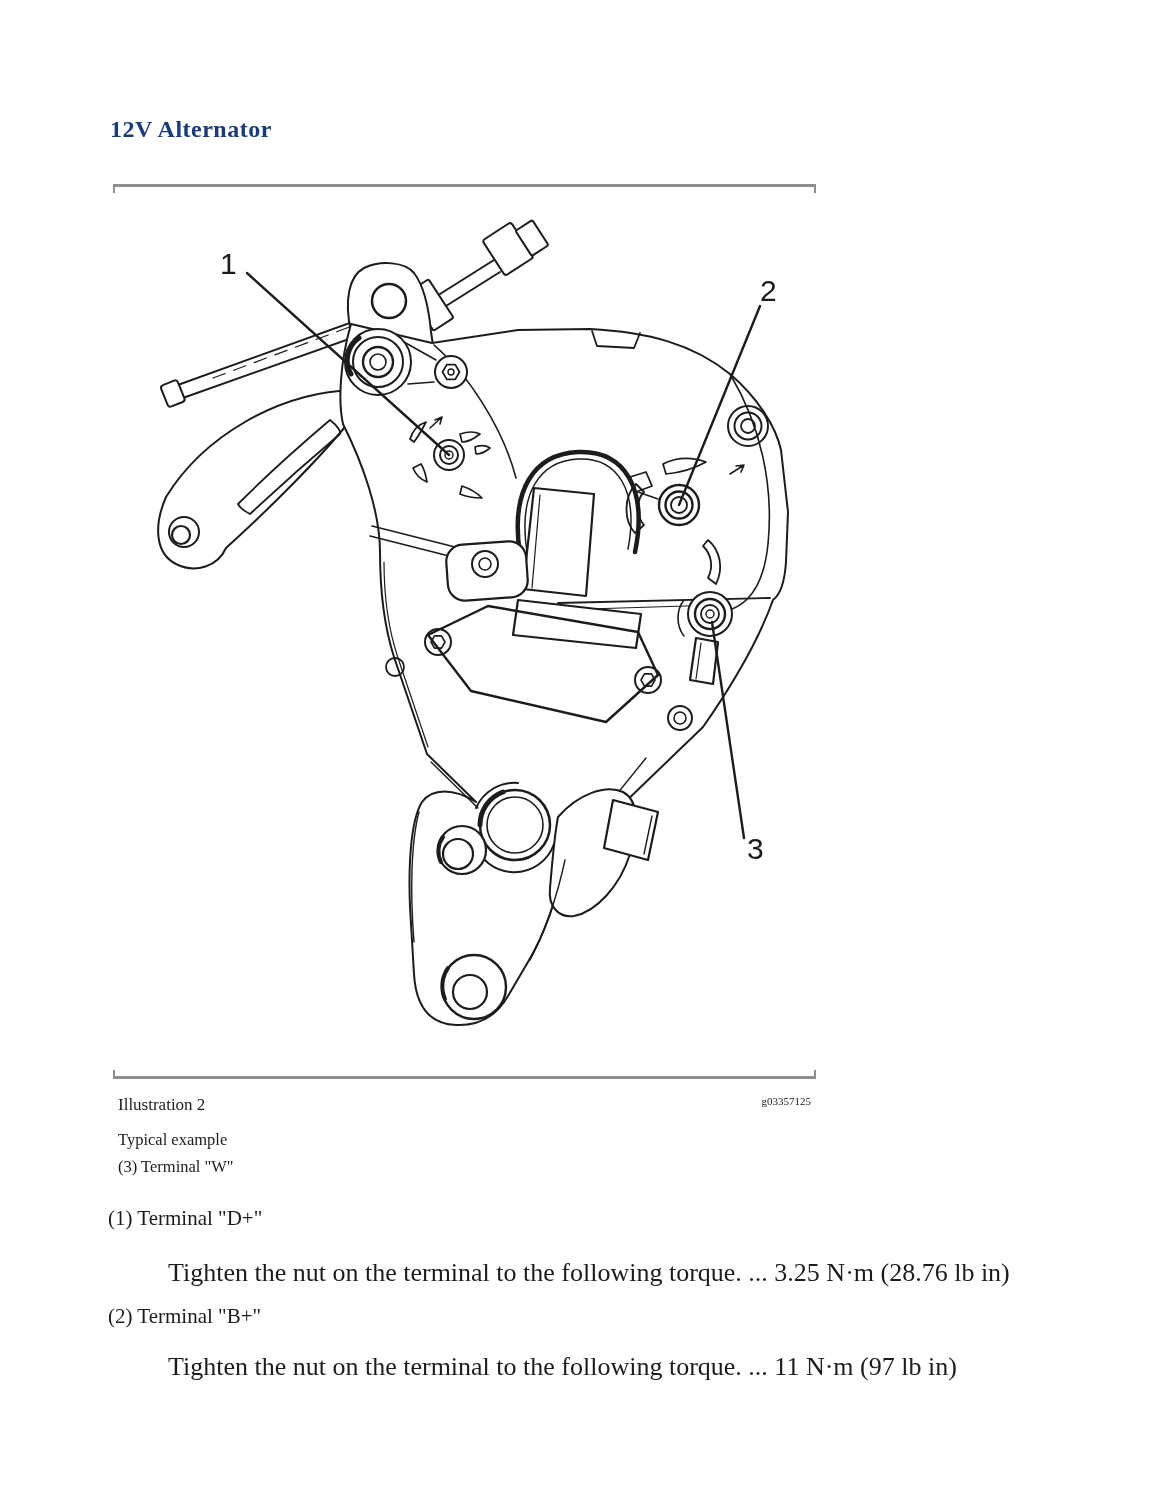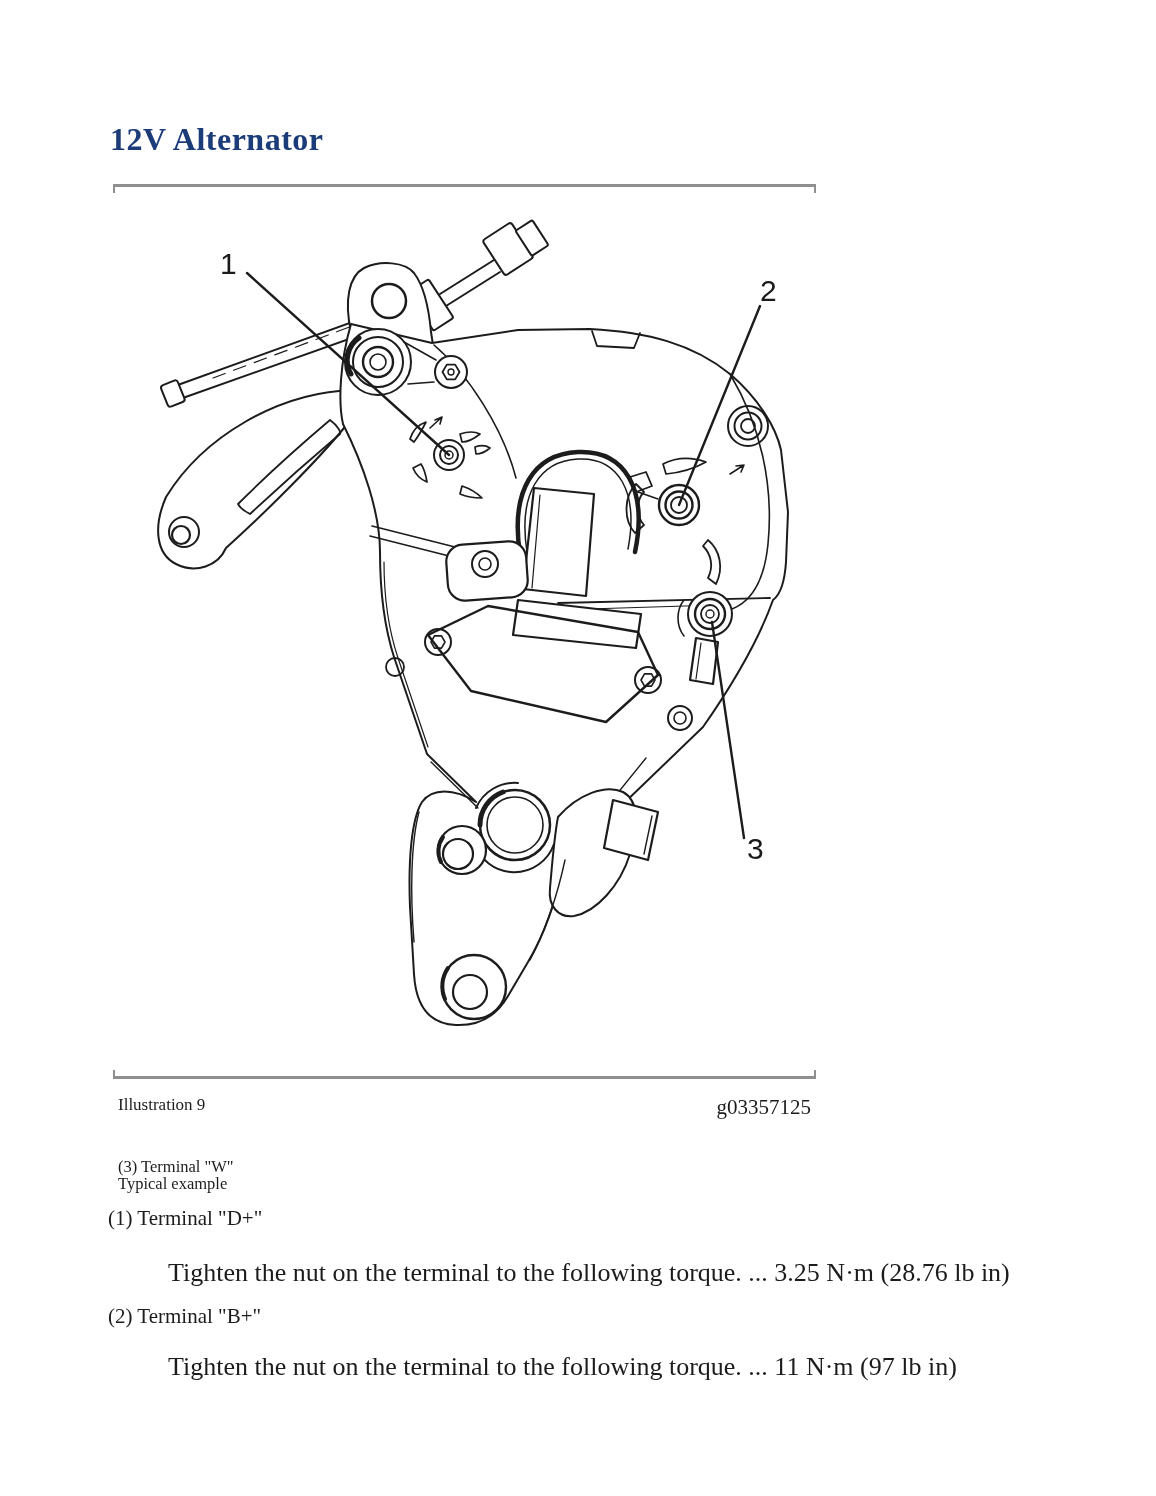--- a/index.html
+++ b/index.html
@@ -2,36 +2,36 @@
 <html><head>
 <meta charset="utf-8">
 <style>
   html,body{margin:0;padding:0;}
   body{
     width:1156px;height:1496px;position:relative;background:#ffffff;
     font-family:"Liberation Serif", serif;color:#1c1c1c;overflow:hidden;
   }
   .page-title{
     position:absolute;left:110px;top:100px;
-    font-size:32px;font-weight:bold;color:#1b3c78;letter-spacing:0.5px;
+    font-size:24px;font-weight:bold;color:#1b3c78;letter-spacing:0.5px;
   }
   .rule{
     position:absolute;left:113px;width:703px;height:3px;background:#8f8f8f;
   }
   .rule-top{top:184px;}
   .rule-bottom{top:1076px;}
   .rule .tick{position:absolute;width:2px;height:6px;background:#8f8f8f;}
   .rule-top .tick{top:3px;}
   .rule-bottom .tick{top:-6px;}
   .tick-l{left:0;}
   .tick-r{right:0;}
   .figure-wrap{position:absolute;left:118px;top:202px;width:700px;height:880px;}
   .cap-label{position:absolute;left:118px;top:1095px;font-size:17px;}
-  .cap-code{position:absolute;left:113px;top:1095px;width:698px;text-align:right;font-size:21px;}
-  .cap-sub{position:absolute;left:118px;top:1130px;font-size:16.5px;margin-top:44px;}
+  .cap-code{position:absolute;left:113px;top:1095px;width:698px;text-align:right;font-size:11px;}
+  .cap-sub{position:absolute;left:118px;top:1130px;font-size:16.5px;}
   .cap-legend{position:absolute;left:118px;top:1157px;font-size:16.5px;}
   .item-label{position:absolute;left:108px;font-size:21px;}
   .item-detail{position:absolute;left:168px;font-size:26px;}
   .il-1{top:1206px;}
   .id-1{top:1258px;}
   .il-2{top:1304px;}
   .id-2{top:1352px;}
   svg text.callout{
     font-family:"Liberation Sans", sans-serif;
     font-size:30px;fill:#1a1a1a;
@@ -205,21 +205,21 @@
   <text class="callout" x="642" y="99">2</text>
   <text class="callout" x="629" y="657">3</text>
 </svg>
 </div>
 
 <div class="rule rule-bottom">
   <span class="tick tick-l"></span>
   <span class="tick tick-r"></span>
 </div>
 
-<div class="cap-label">Illustration 9</div>
+<div class="cap-label">Illustration 2</div>
 <div class="cap-code">g03357125</div>
 <div class="cap-sub">Typical example</div>
 <div class="cap-legend">(3) Terminal "W"</div>
 
 <div class="item-label il-1">(1) Terminal "D+"</div>
 <div class="item-detail id-1">Tighten the nut on the terminal to the following torque. ... 3.25 N·m (28.76 lb in)</div>
 <div class="item-label il-2">(2) Terminal "B+"</div>
 <div class="item-detail id-2">Tighten the nut on the terminal to the following torque. ... 11 N·m (97 lb in)</div>
 
 </body></html>

